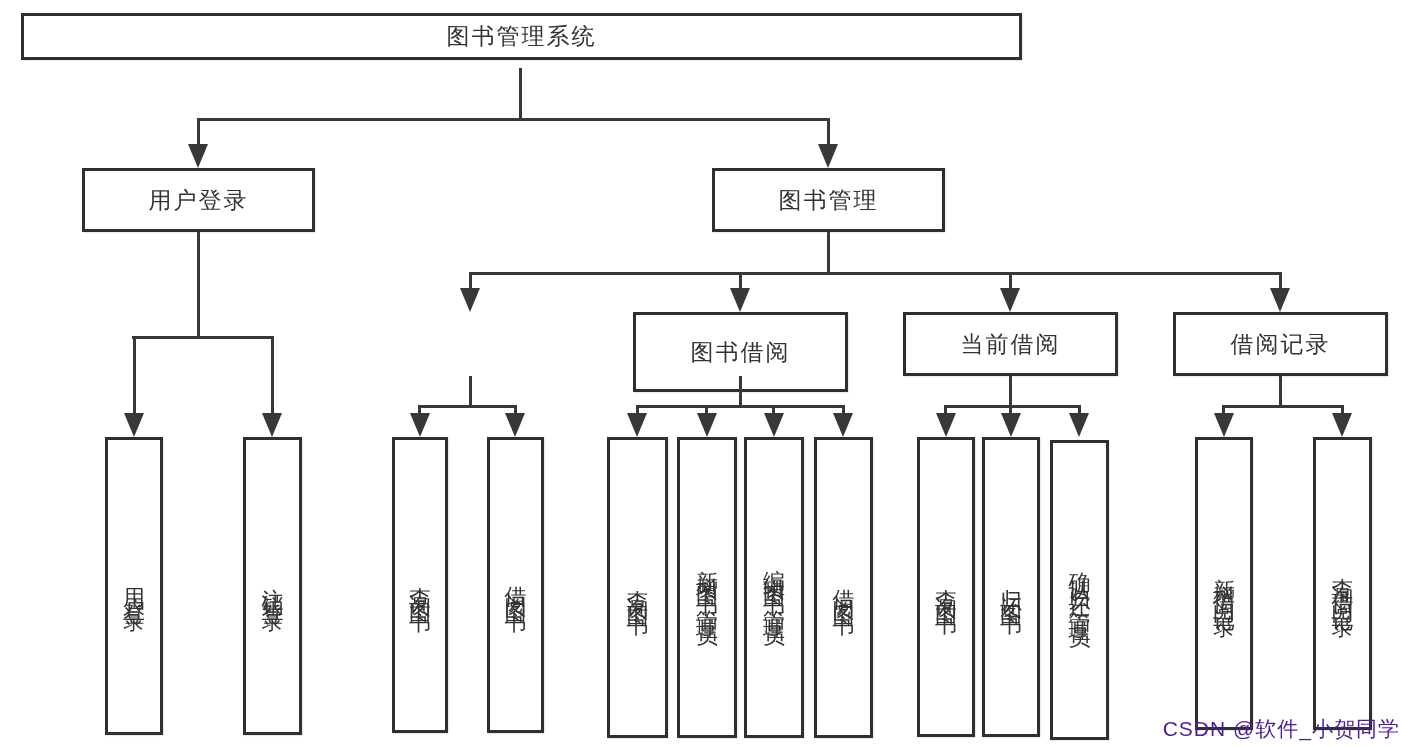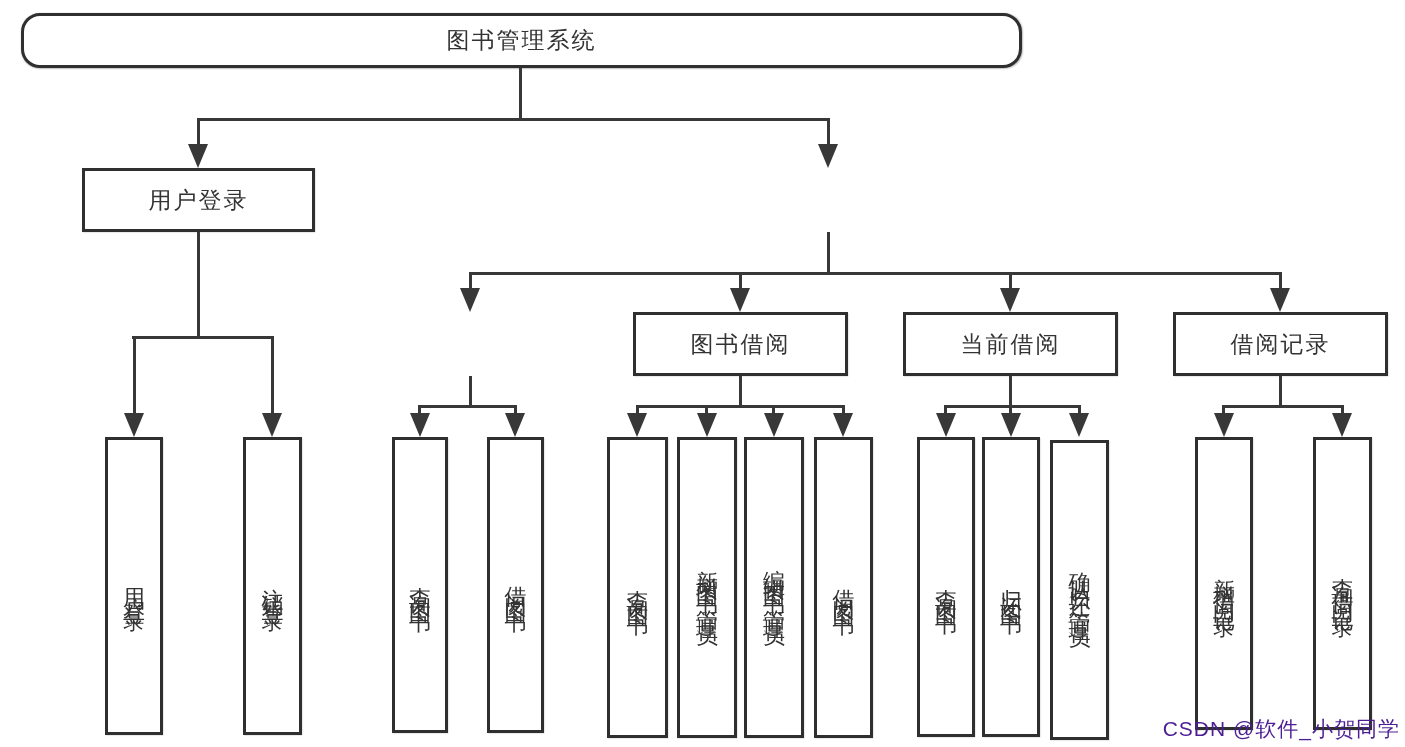--- a/index.html
+++ b/index.html
@@ -60,54 +60,57 @@
     color: #4c1d95;
     z-index: 5;
     white-space: nowrap;
   }
 </style>
 </head>
 <body>
 
 <div class="canvas">
 
-  <div class="node" style="left:21px;top:13px;width:1001px;height:55px;border-radius:19px;">
+  <div class="node" style="left:21px;top:13px;width:1001px;height:47px;">
     <span class="lbl">图书管理系统</span>
   </div>
 
   <div class="vl" style="left:519px;top:68px;height:52px;"></div>
   <div class="hl" style="left:197px;top:118px;width:633px;"></div>
   <div class="vl" style="left:197px;top:118px;height:26px;"></div>
   <div class="ah" style="left:188px;top:144px;"></div>
   <div class="vl" style="left:827px;top:118px;height:26px;"></div>
   <div class="ah" style="left:818px;top:144px;"></div>
 
   <div class="node" style="left:82px;top:168px;width:233px;height:64px;">
     <span class="lbl">用户登录</span>
+  </div>
+  <div class="node" style="left:712px;top:168px;width:233px;height:64px;">
+    <span class="lbl">图书管理</span>
   </div>
 
   <div class="vl" style="left:197px;top:232px;height:104px;"></div>
   <div class="hl" style="left:132px;top:336px;width:141px;"></div>
   <div class="vl" style="left:133px;top:336px;height:77px;"></div>
   <div class="ah" style="left:124px;top:413px;"></div>
   <div class="vl" style="left:271px;top:336px;height:77px;"></div>
   <div class="ah" style="left:262px;top:413px;"></div>
 
   <div class="vl" style="left:827px;top:232px;height:40px;"></div>
   <div class="hl" style="left:469px;top:272px;width:813px;"></div>
   <div class="vl" style="left:469px;top:272px;height:16px;"></div>
   <div class="ah" style="left:460px;top:288px;"></div>
   <div class="vl" style="left:739px;top:272px;height:16px;"></div>
   <div class="ah" style="left:730px;top:288px;"></div>
   <div class="vl" style="left:1009px;top:272px;height:16px;"></div>
   <div class="ah" style="left:1000px;top:288px;"></div>
   <div class="vl" style="left:1279px;top:272px;height:16px;"></div>
   <div class="ah" style="left:1270px;top:288px;"></div>
 
-  <div class="node" style="left:633px;top:312px;width:215px;height:64px;">
+  <div class="node" style="left:633px;top:312px;width:215px;height:80px;">
     <span class="lbl">图书借阅</span>
   </div>
   <div class="node" style="left:903px;top:312px;width:215px;height:64px;">
     <span class="lbl">当前借阅</span>
   </div>
   <div class="node" style="left:1173px;top:312px;width:215px;height:64px;">
     <span class="lbl">借阅记录</span>
   </div>
 
   <div class="vl" style="left:469px;top:376px;height:29px;"></div>

